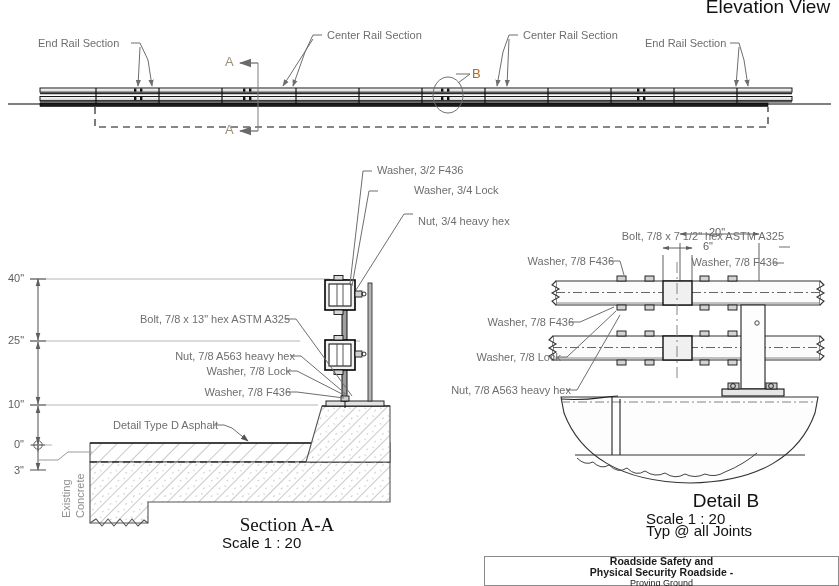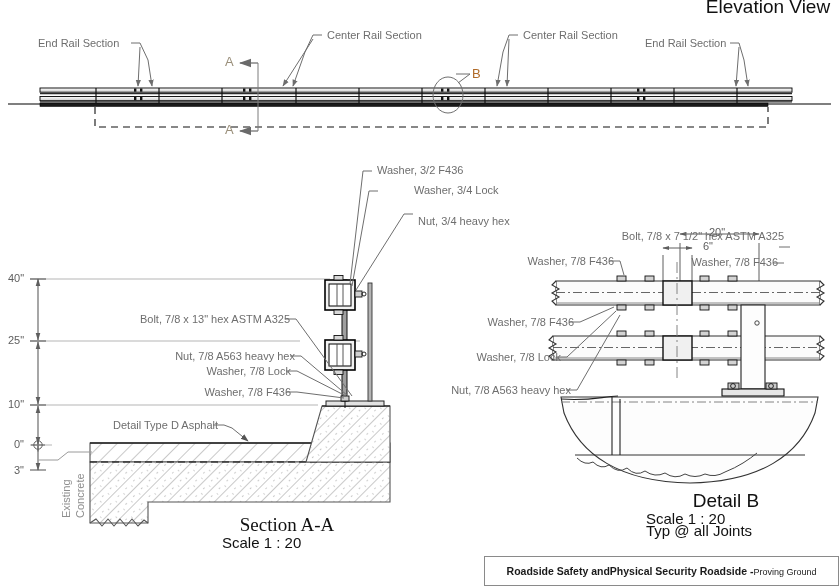--- a/index.html
+++ b/index.html
@@ -58,21 +58,21 @@
     width:170px;border-right:1px solid #8a8a8a;position:relative;
     display:flex;align-items:center;box-sizing:border-box;overflow:hidden;
   }
   #tb-logo-mark{width:72px;height:30px;flex:0 0 72px;position:relative;}
   #tb-logo-text{
     font-family:"Liberation Sans", sans-serif;font-weight:bold;font-style:italic;
     font-size:11.5px;line-height:11.2px;color:#5b0a16;letter-spacing:-0.2px;
     padding-left:1px;
   }
   #tb-right-cell{
-    flex:1;display:flex;flex-direction:row;align-items:center;
+    flex:1;display:flex;flex-direction:column;align-items:center;
     justify-content:center;padding-top:1px;box-sizing:border-box;
   }
   #tb-right-cell .l1,#tb-right-cell .l2{
     font-family:"Liberation Sans", sans-serif;font-weight:bold;font-size:10.5px;
     line-height:11px;color:#1a1a1a;white-space:nowrap;
   }
   #tb-right-cell .l3{
     font-family:"Liberation Sans", sans-serif;font-weight:normal;font-size:9px;
     line-height:10px;color:#1a1a1a;white-space:nowrap;
   }

